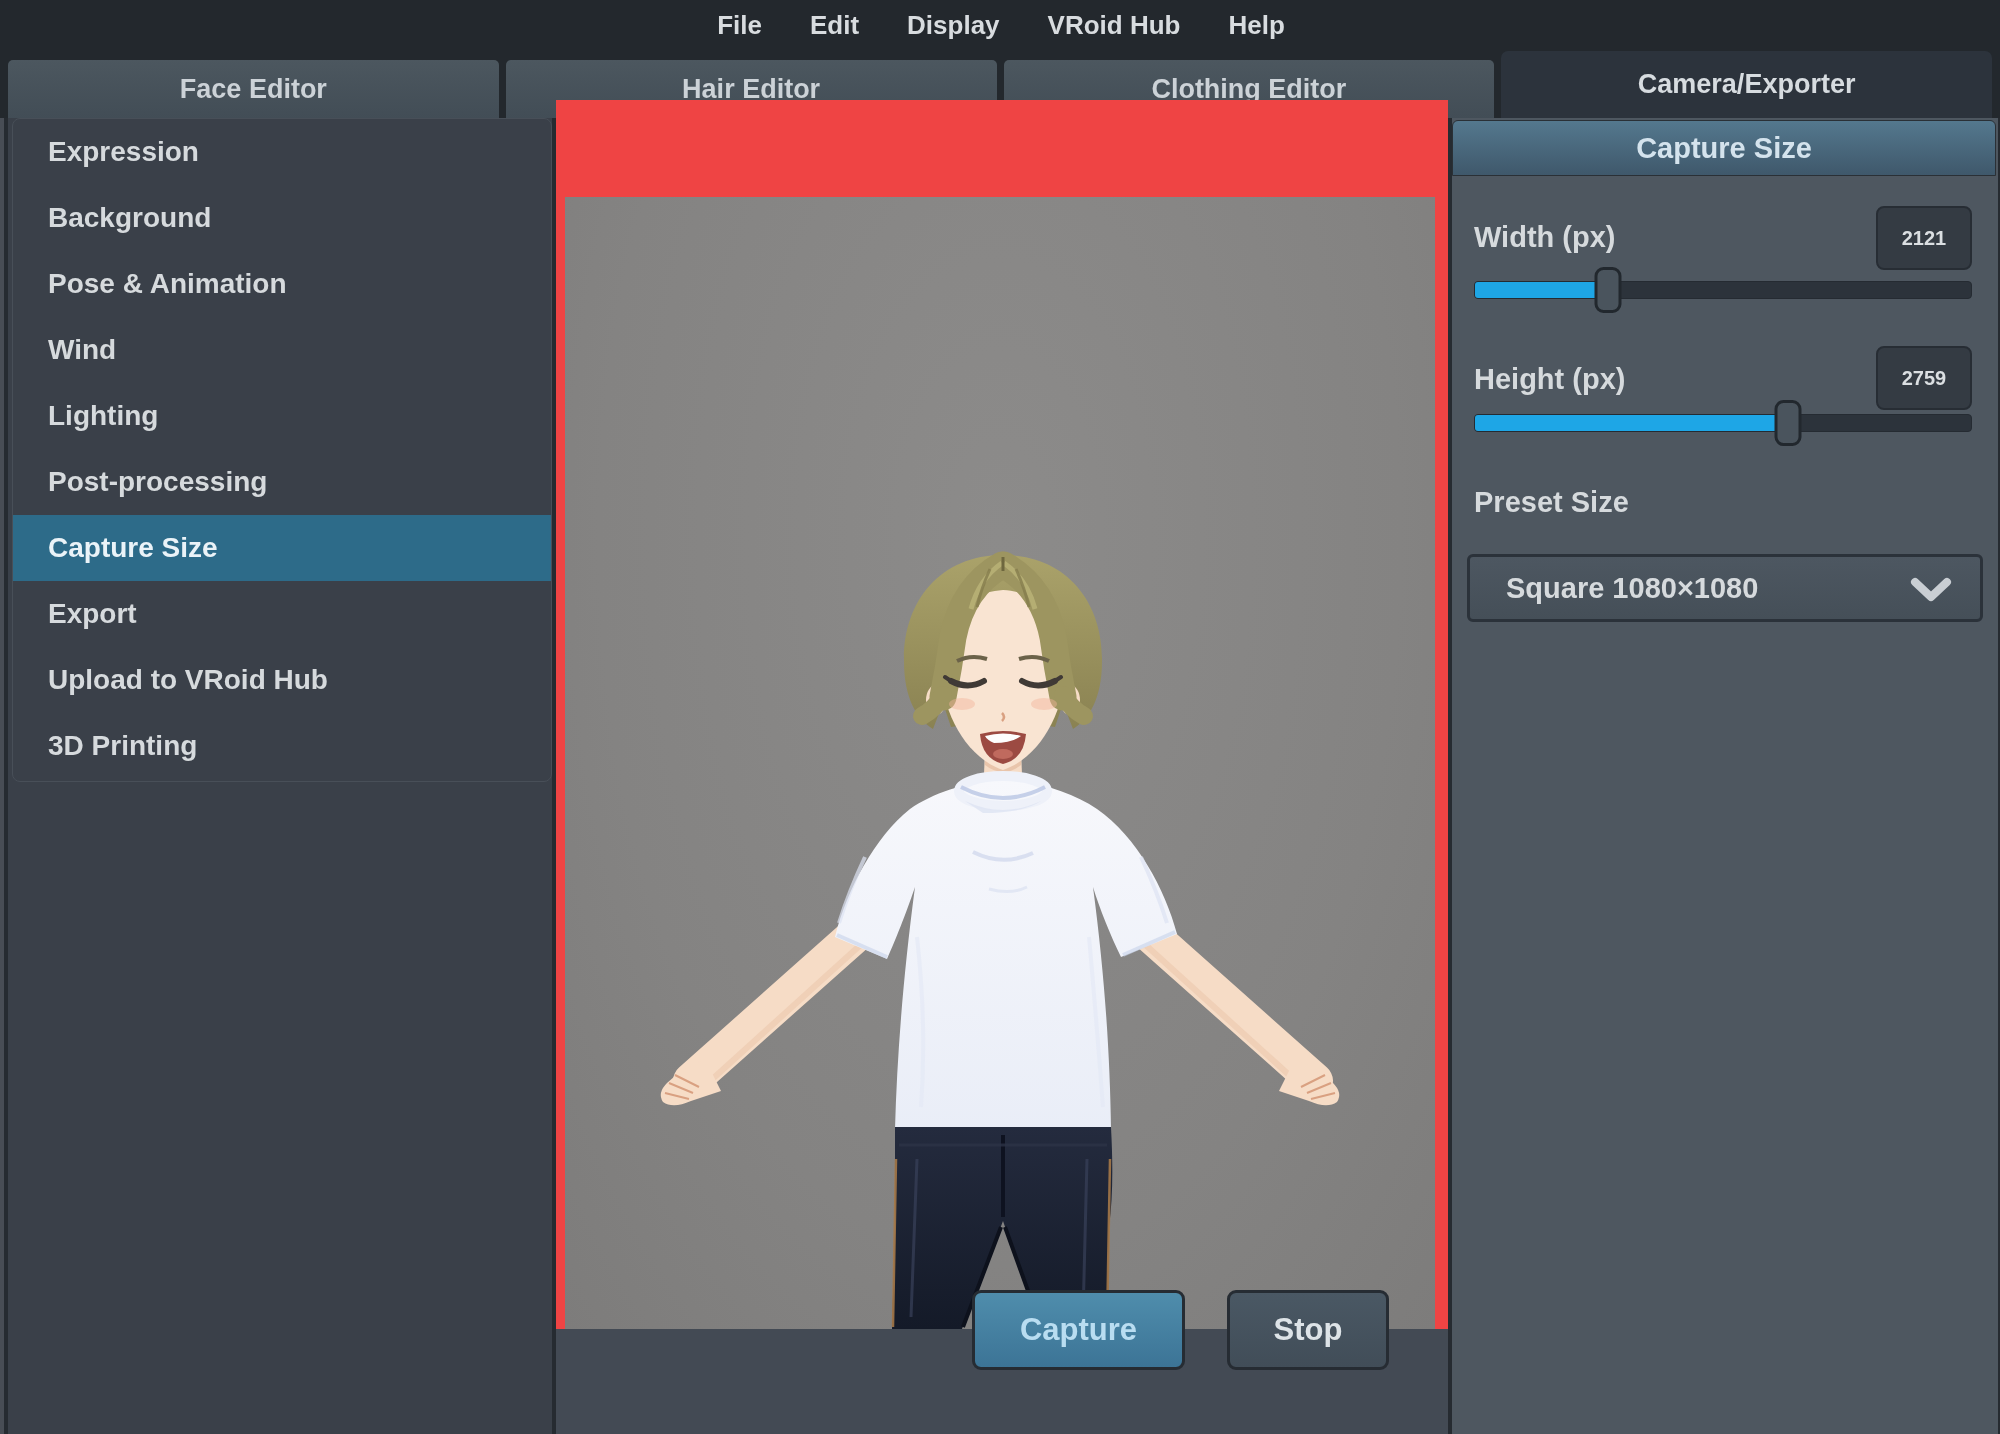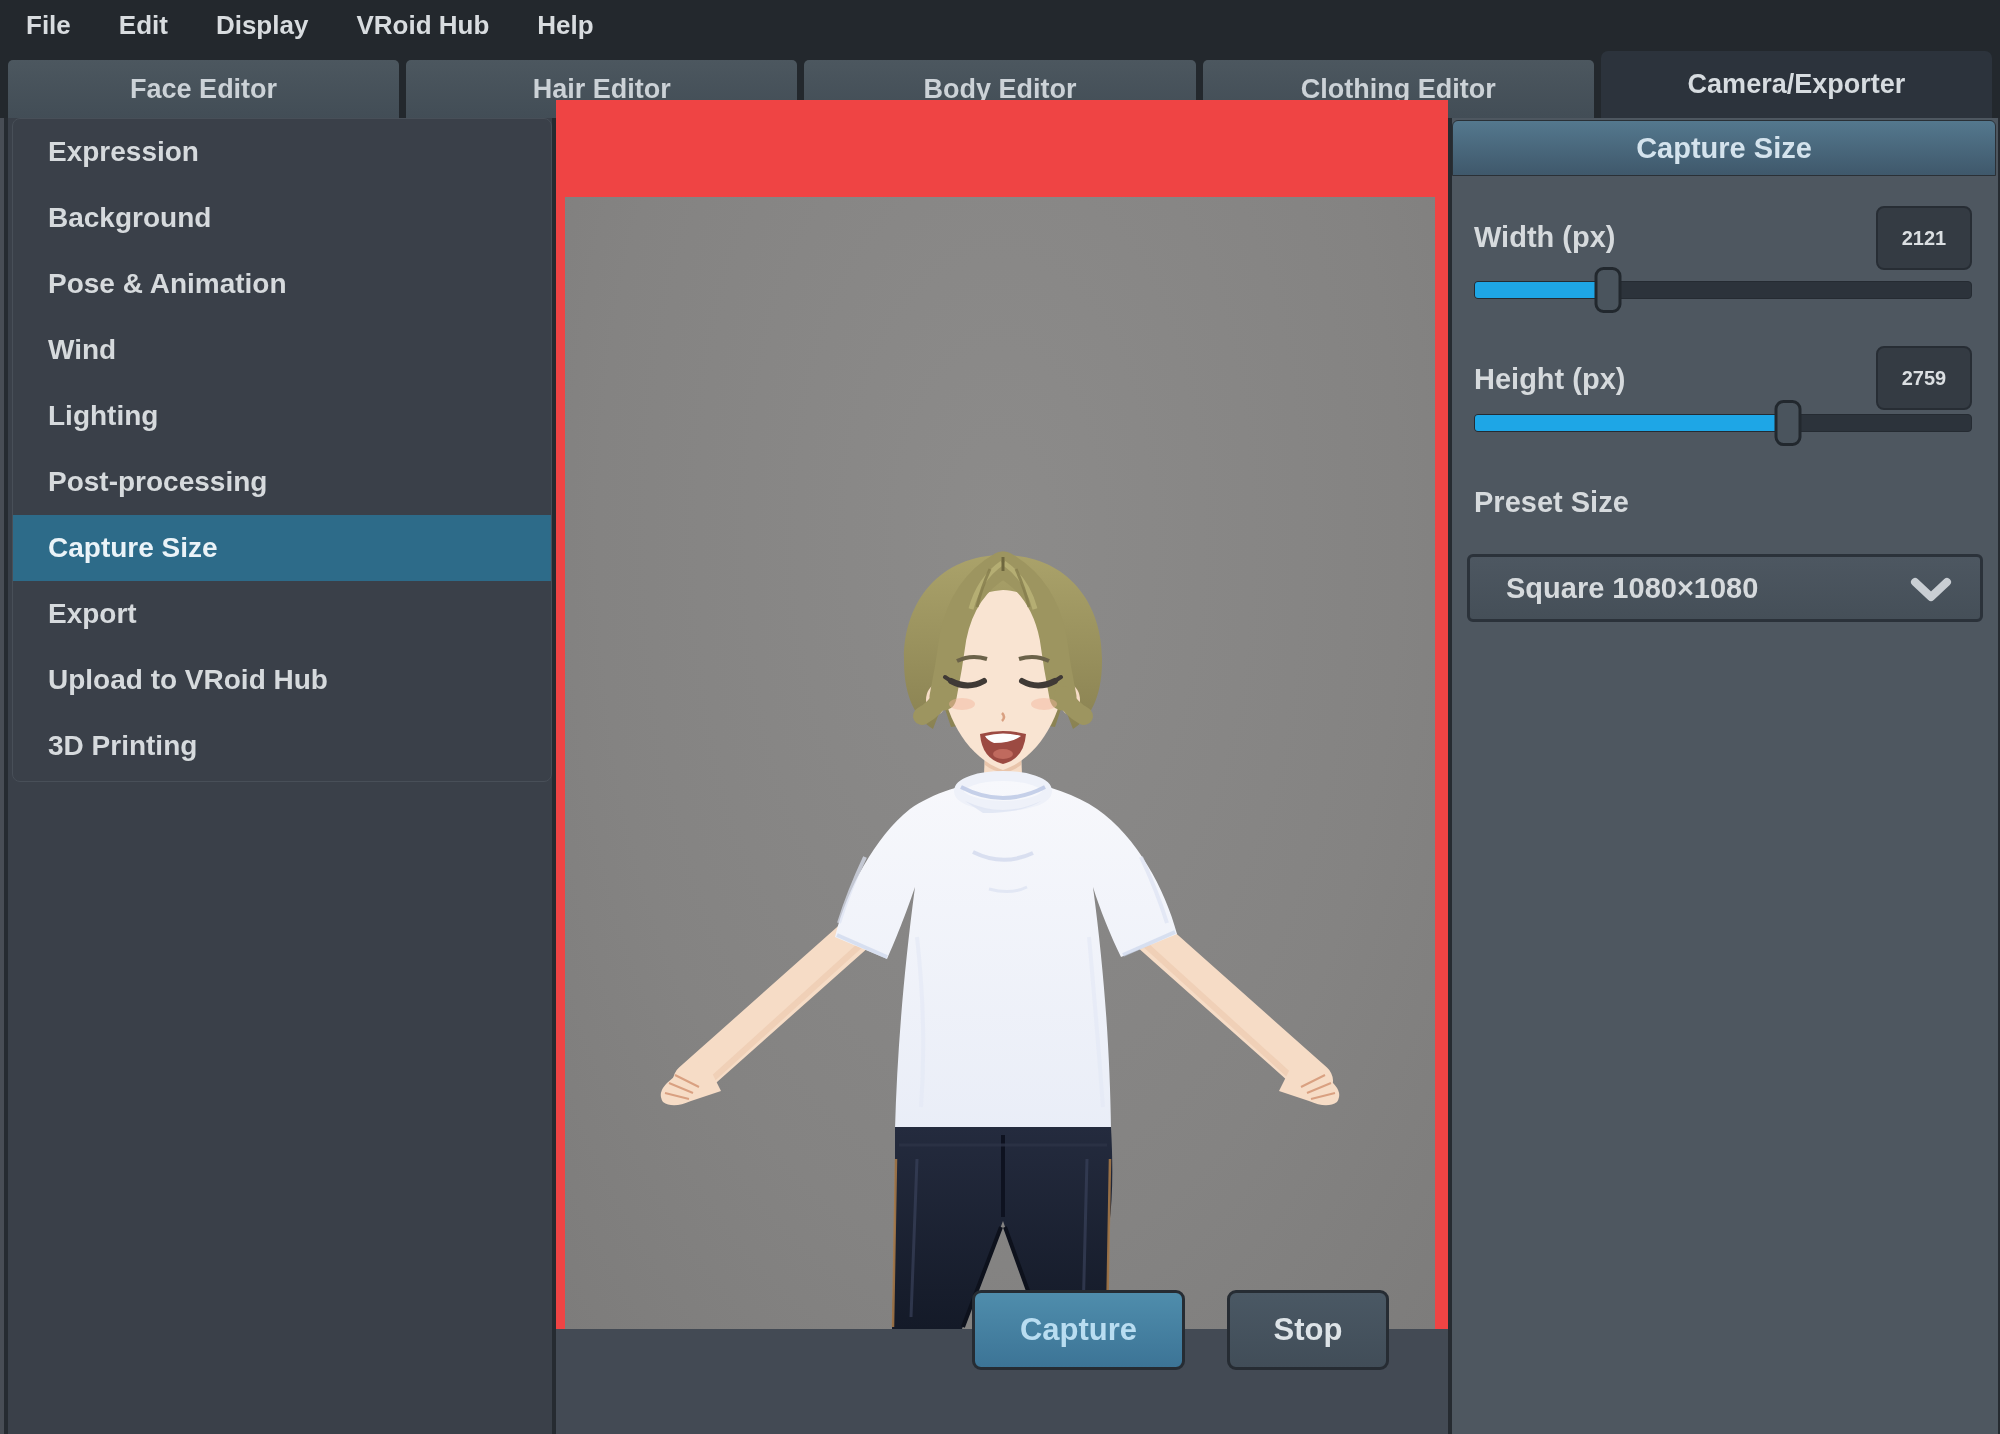--- a/index.html
+++ b/index.html
@@ -8,21 +8,21 @@
     position:relative; overflow:hidden;
     background:#262b31;
     font-family:"Liberation Sans", sans-serif;
     font-weight:600;
     -webkit-font-smoothing:antialiased;
   }
 
   
   .menubar {
     position:absolute; left:0; top:0; width:100%; height:50px;
-    background:#23282d; display:flex; align-items:center; padding-left:2px;
+    background:#23282d; display:flex; align-items:center; padding-left:2px;justify-content:center;
   }
   .menu-item {
     padding:0 24px; height:100%; display:flex; align-items:center;
     font-size:26px; color:#d8dcdf; cursor:default;
   }
 
   
   .tabbar {
     position:absolute; left:0; top:50px; width:100%; height:68px;
     background:#23282d;
@@ -134,21 +134,20 @@
   <div class="menu-item">Edit</div>
   <div class="menu-item">Display</div>
   <div class="menu-item">VRoid Hub</div>
   <div class="menu-item">Help</div>
 </div>
 
 <div class="tabbar">
   <div class="tabs">
     <div class="tab">Face Editor</div>
     <div class="tab">Hair Editor</div>
-    <div class="tab">Body Editor</div>
     <div class="tab">Clothing Editor</div>
     <div class="tab active">Camera/Exporter</div>
   </div>
 </div>
 
 <div class="edge-strip"></div>
 
 <div class="sidebar">
   <div class="sidebar-list">
     <div class="side-item">Expression</div>

